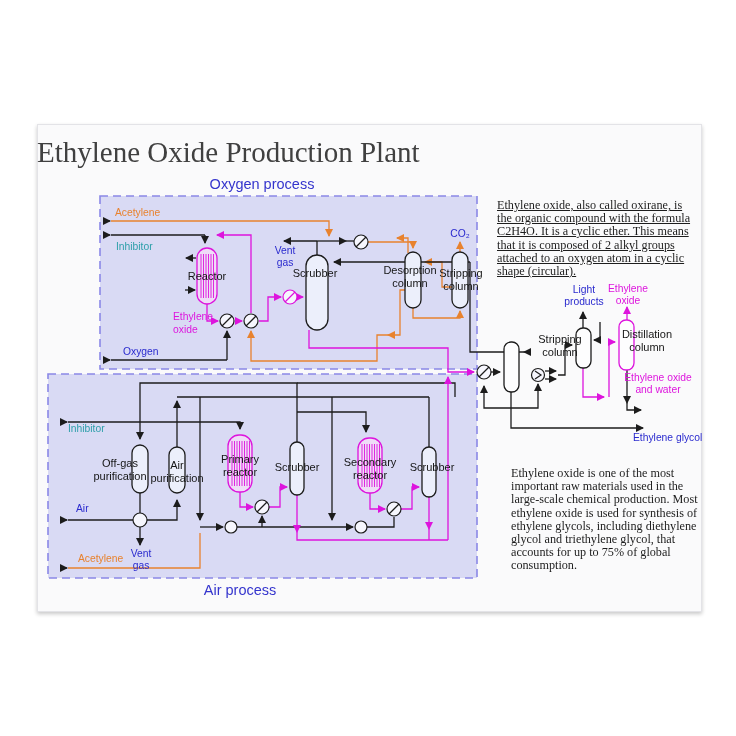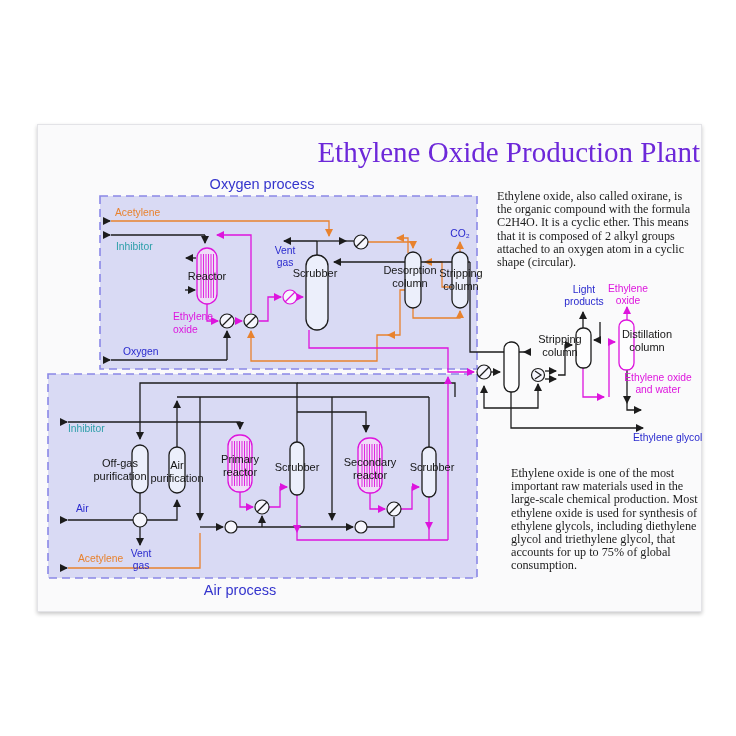--- a/index.html
+++ b/index.html
@@ -1,24 +1,24 @@
 <!DOCTYPE html>
 <html><head>
 <meta charset="utf-8">
 <style>
   html,body{margin:0;padding:0;background:#ffffff;}
   .page{position:relative;width:736px;height:736px;background:#ffffff;overflow:hidden;
         font-family:"Liberation Sans",sans-serif;}
   .card{position:absolute;left:37px;top:124px;width:663px;height:486px;
         background:#fafafb;border:1px solid #e3e3e7;box-shadow:0 2px 4px rgba(0,0,0,.22);}
-  .title{position:absolute;left:37px;top:136px;width:663px;text-align:right;
-         font-family:"Liberation Serif",serif;font-size:29px;color:#6d28d9;}
+  .title{position:absolute;left:37px;top:136px;width:663px;text-align:left;
+         font-family:"Liberation Serif",serif;font-size:29px;color:#404040;}
   .para{position:absolute;width:200px;font-family:"Liberation Serif",serif;
         font-size:12.2px;line-height:13.2px;color:#1d1d1d;}
-  #para1{left:497px;top:190px;}
+  #para1{left:497px;top:199px;text-decoration:underline;}
   #para2{left:511px;top:467px;}
   svg{position:absolute;left:0;top:0;}
   svg text{font-family:"Liberation Sans",sans-serif;}
   .pbox{fill:#d9daf4;stroke:#8a88e6;stroke-width:1.6;stroke-dasharray:8 5;}
   .lnK{stroke:#1c1c1c;stroke-width:1.3;fill:none;}
   .lnO{stroke:#e8822e;stroke-width:1.3;fill:none;}
   .lnM{stroke:#dd14dd;stroke-width:1.3;fill:none;}
   .vsl{fill:#eceffb;stroke:#1c1c1c;stroke-width:1.3;}
   .vslW{fill:#fdfdfe;stroke:#1c1c1c;stroke-width:1.3;}
   .vslM{fill:#efdcf7;stroke:#dd14dd;stroke-width:1.3;}

